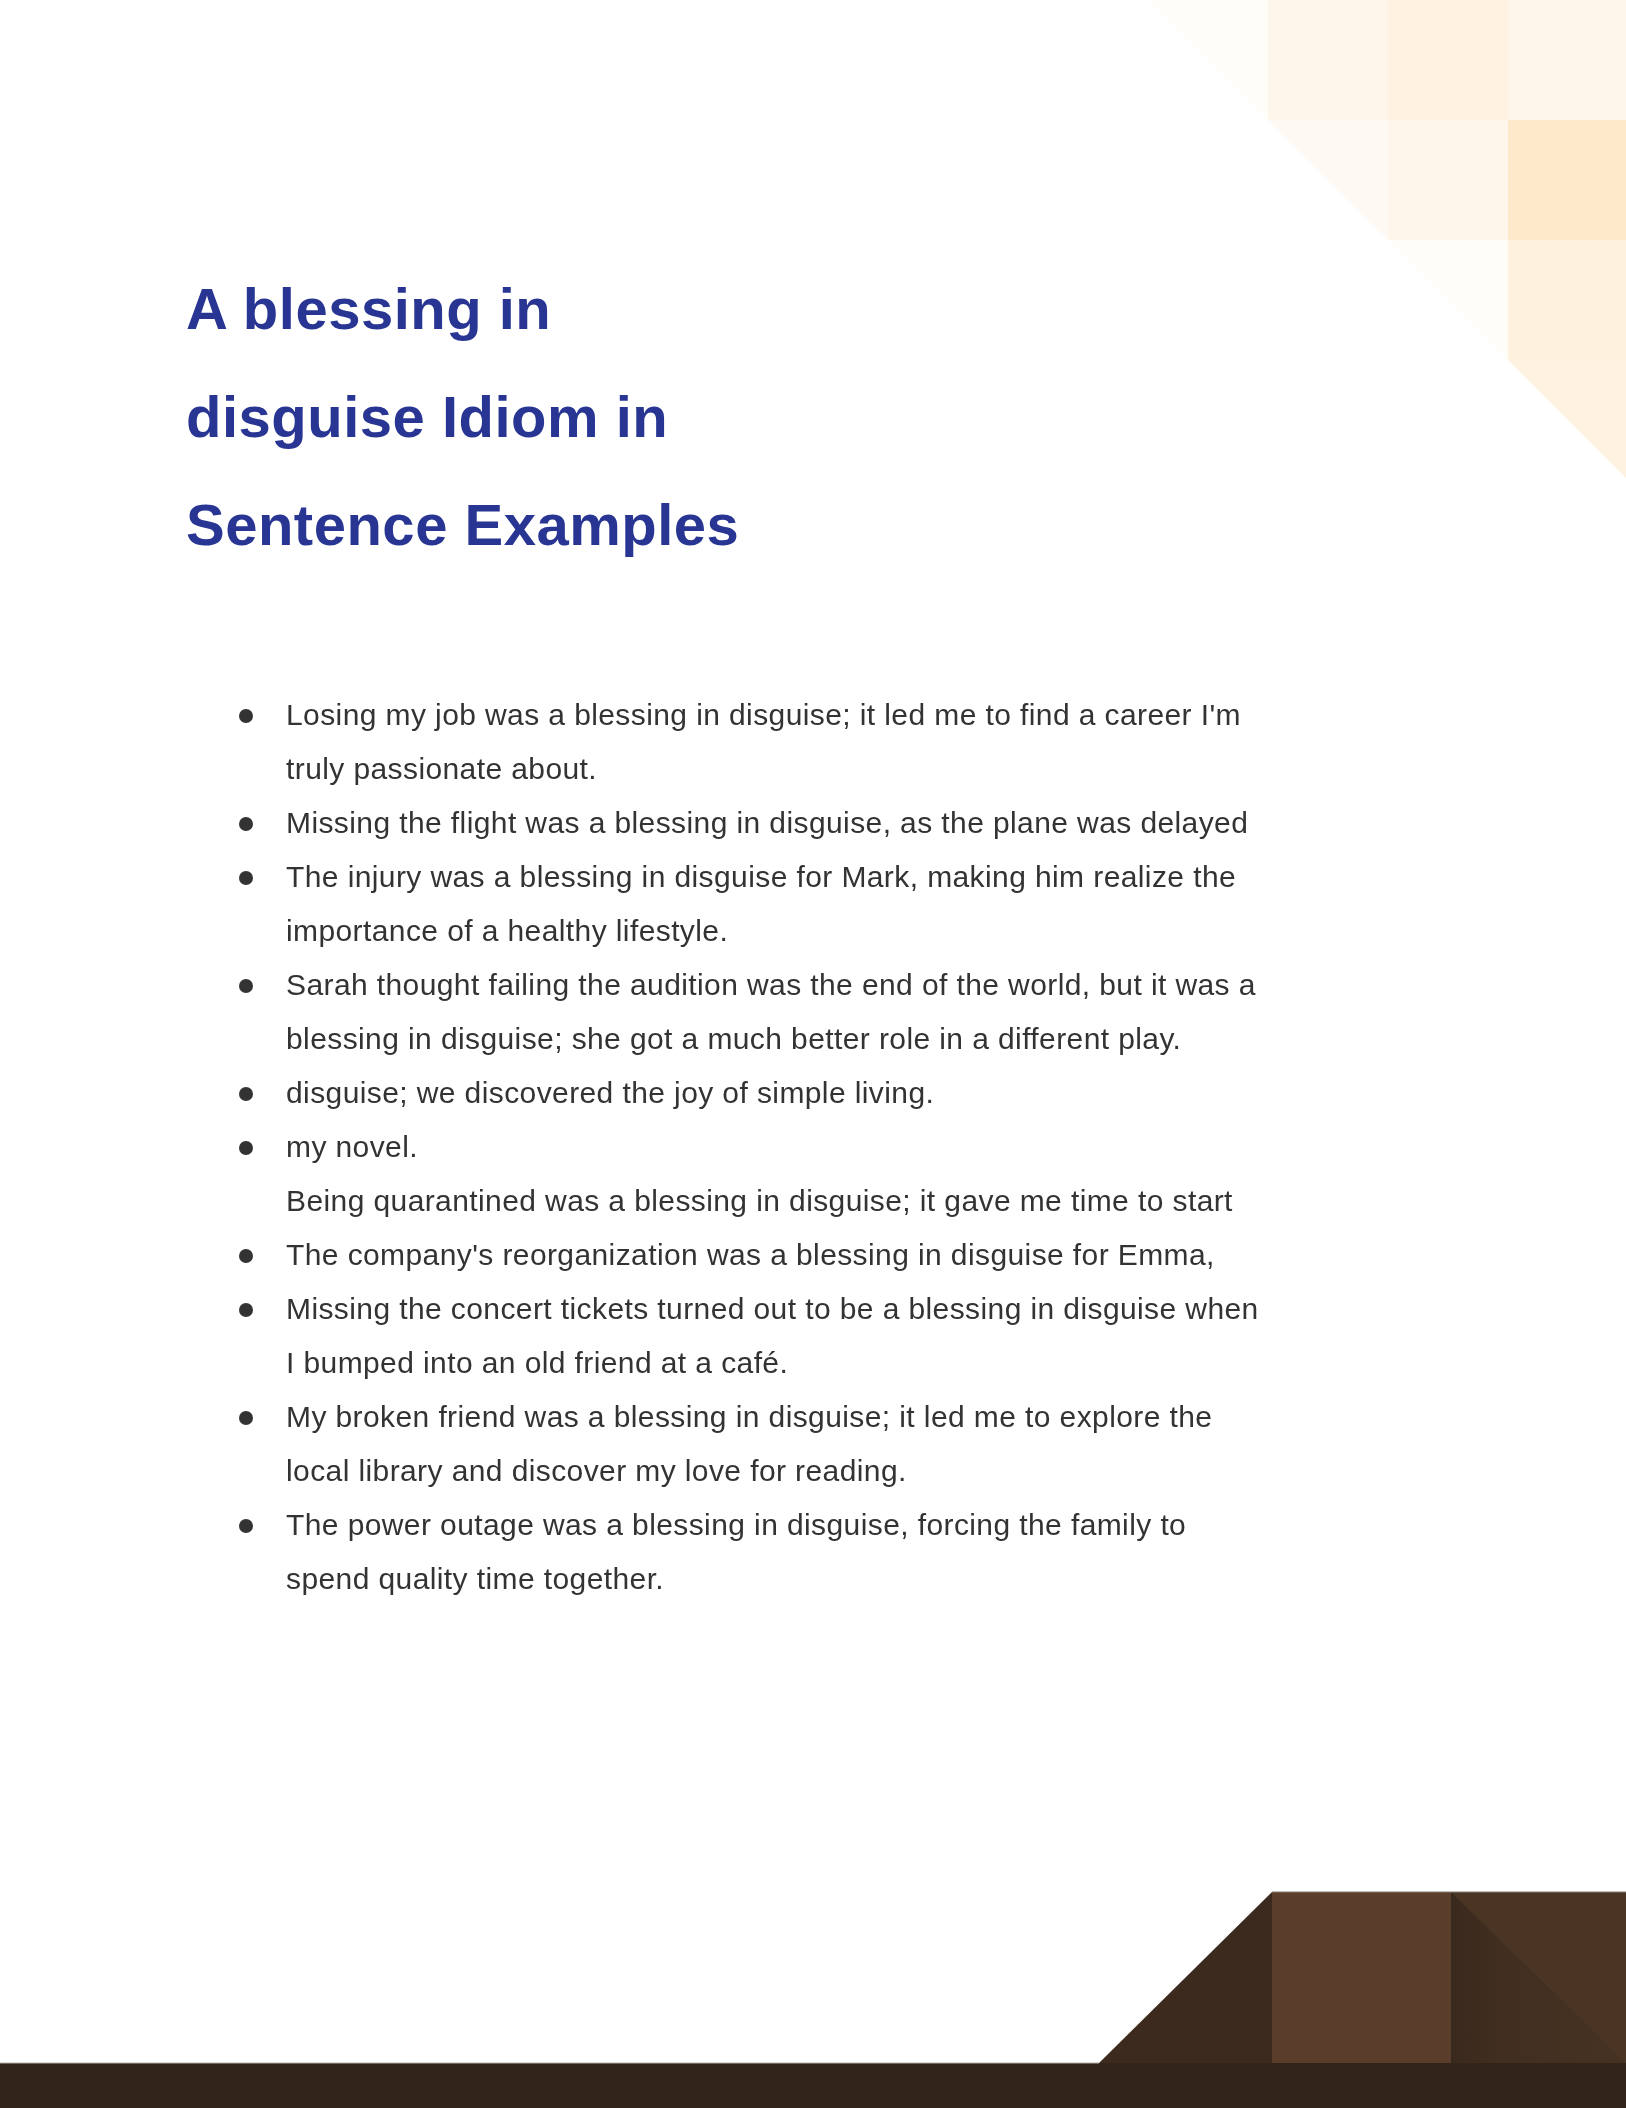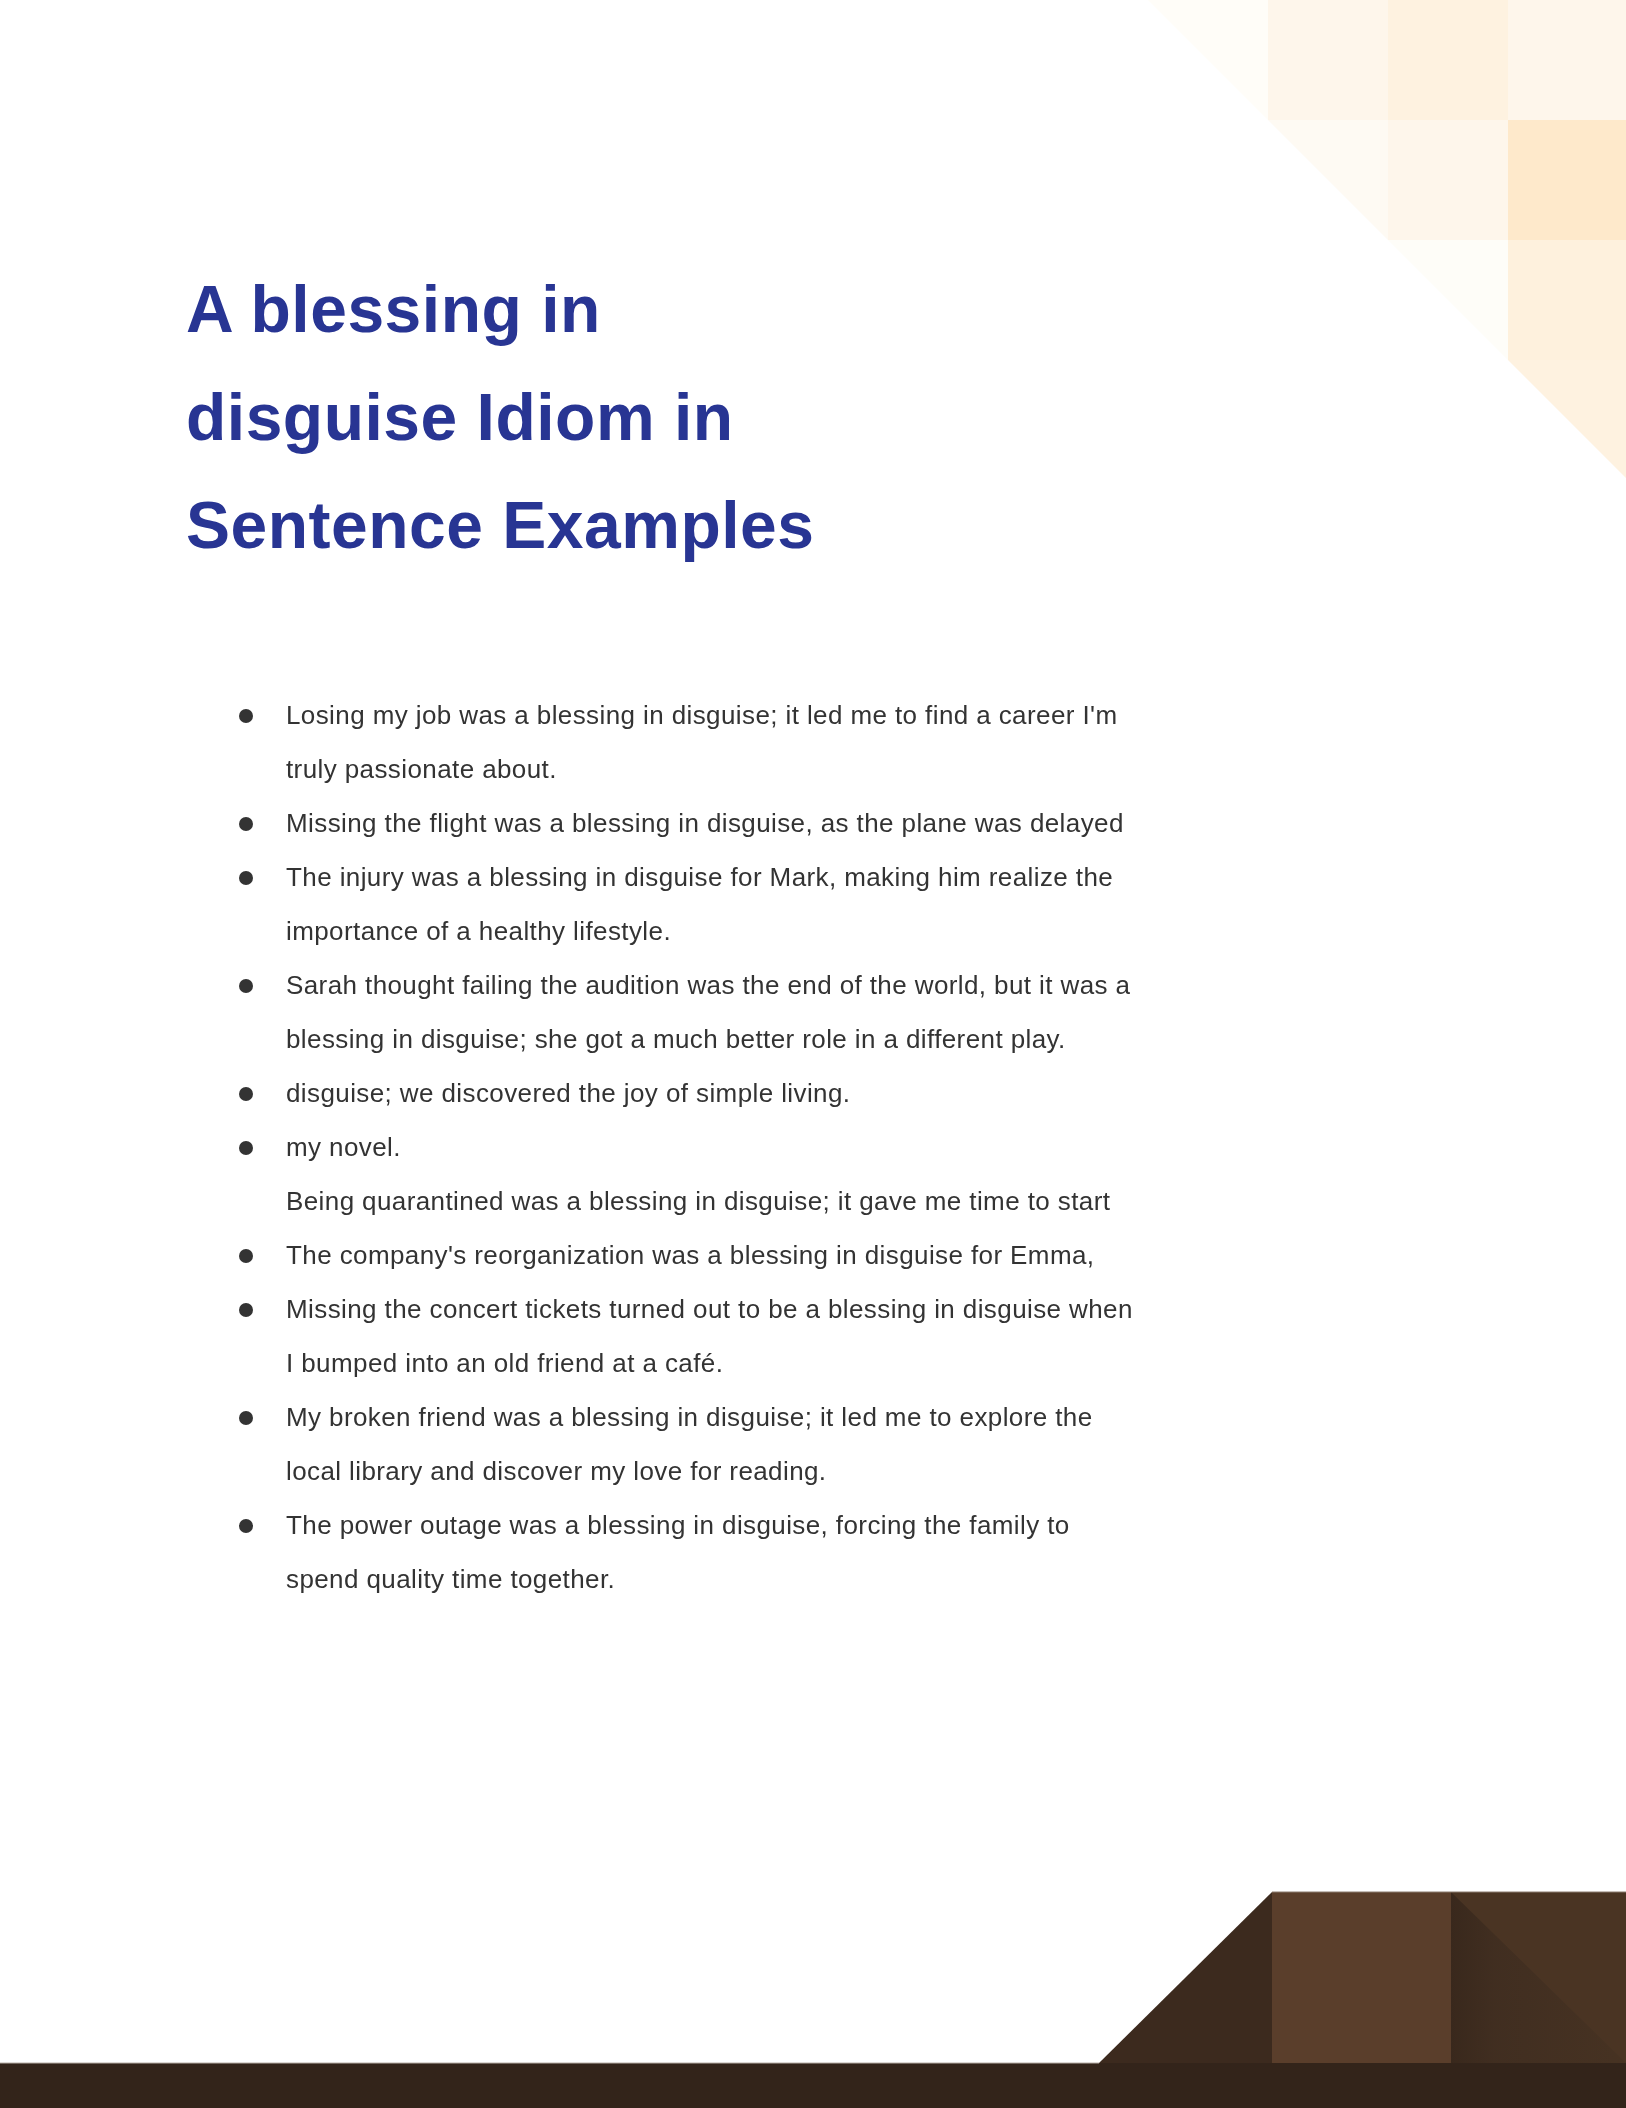--- a/index.html
+++ b/index.html
@@ -5,36 +5,36 @@
     html, body { margin: 0; padding: 0; }
     body {
       width: 1626px; height: 2108px; position: relative; overflow: hidden;
       background: #ffffff;
       font-family: "Liberation Sans", sans-serif;
     }
     .deco-top { position: absolute; left: 0; top: 0; width: 1626px; height: 480px; pointer-events: none; }
     .deco-bottom { position: absolute; left: 0; top: 1880px; width: 1626px; height: 228px; pointer-events: none; }
     .title {
       position: absolute; left: 186px; top: 255px; margin: 0;
-      color: #283593; font-weight: 700; font-size: 66px; line-height: 108px;
+      color: #283593; font-weight: 700; font-size: 58px; line-height: 108px;
       letter-spacing: 0.5px;
     }
     .title .tline { display: block; white-space: nowrap; }
     .list {
       position: absolute; left: 0; top: 688px; margin: 0; padding: 0; list-style: none;
       width: 1626px;
     }
     .item { position: relative; padding-left: 286px; }
     .item .bullet {
       position: absolute; left: 239px; top: 21px; width: 14px; height: 14px;
       border-radius: 50%; background: #333333;
     }
     .item .line {
       display: block; white-space: nowrap; color: #333333;
-      font-size: 26px; line-height: 54px; letter-spacing: 0.4px;
+      font-size: 30px; line-height: 54px; letter-spacing: 0.4px;
     }
   </style>
 </head>
 <body>
 
 <svg class="deco-top" viewBox="0 0 1626 480" width="1626" height="480">
   <polygon points="1148,0 1268,0 1268,120" fill="#FFFDF8"></polygon>
   <rect x="1268" y="0" width="120" height="120" fill="#FEF6EB"></rect>
   <rect x="1388" y="0" width="120" height="120" fill="#FEF2E0"></rect>
   <rect x="1508" y="0" width="118" height="120" fill="#FEF6EB"></rect>

